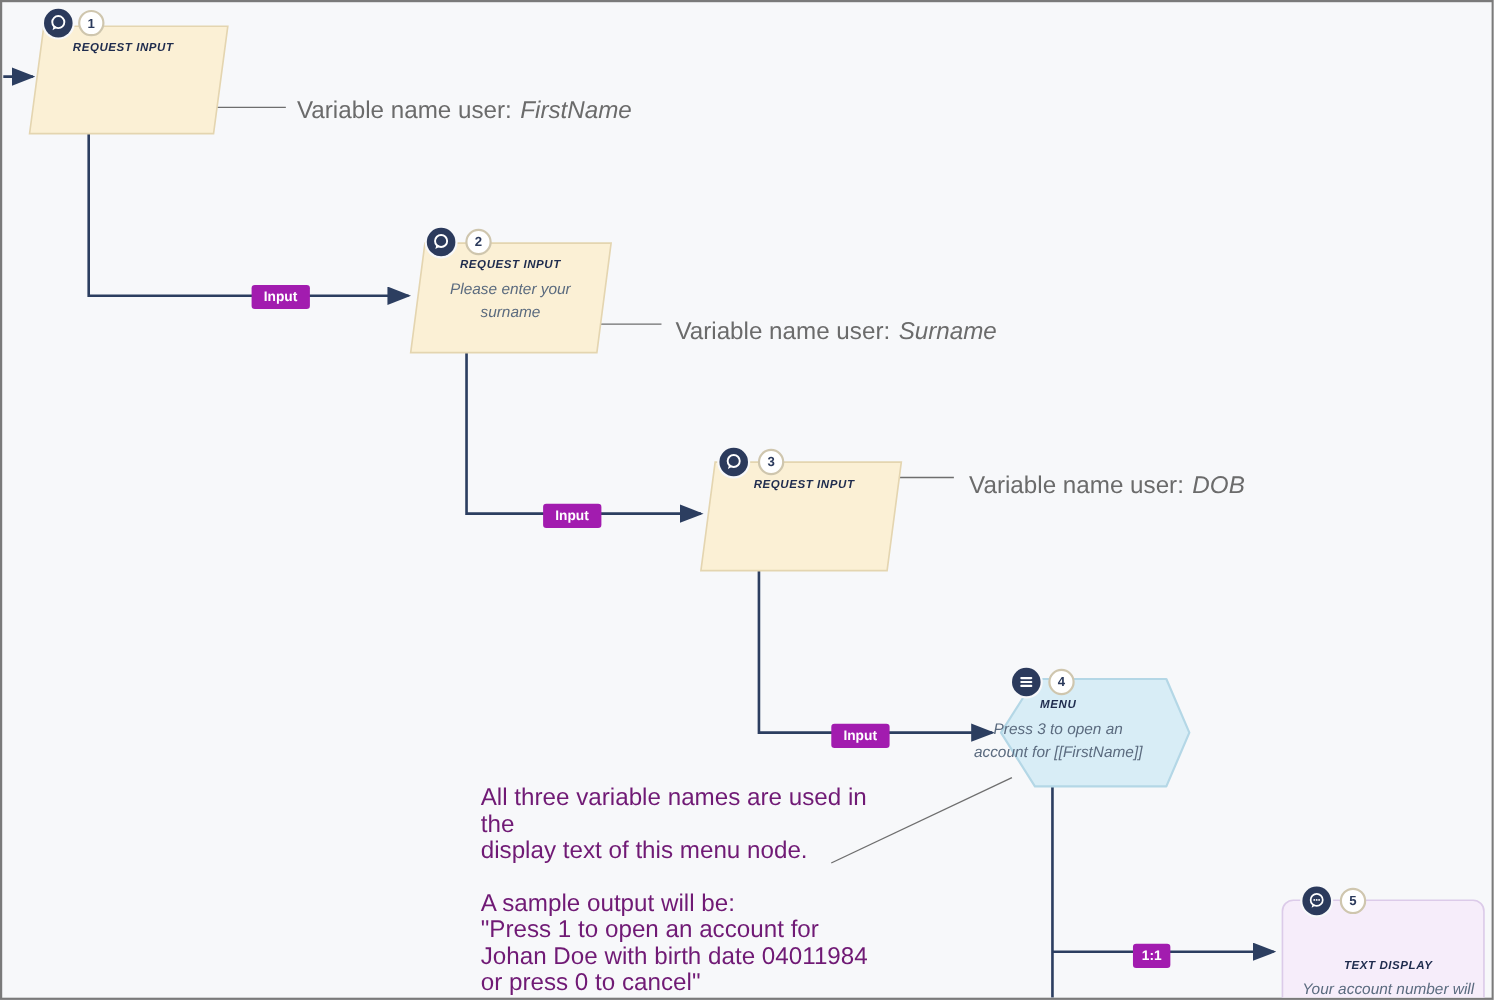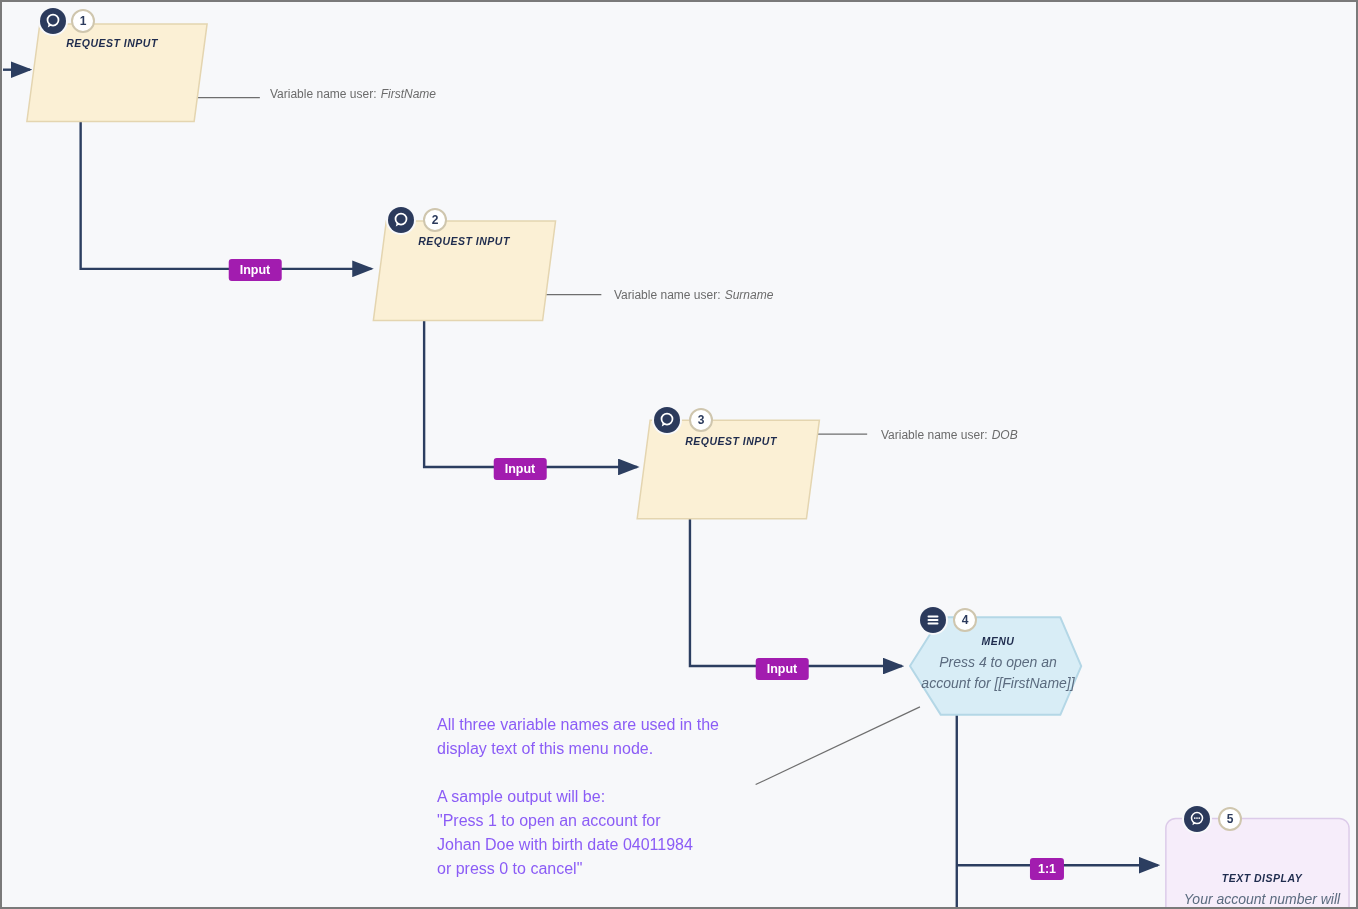--- a/index.html
+++ b/index.html
@@ -43,25 +43,25 @@
   .edge-badge{
     position:absolute;background:#a21caf;color:#ffffff;
     font-size:12.5px;font-weight:bold;
     padding:4px 11px;border-radius:3px;line-height:14px;
     cursor:pointer;
   }
   .edge-badge.small{padding:4px 8px;}
 
   
   .var-note{
-    position:absolute;font-size:12px;color:#6b6b6b;white-space:nowrap;
+    position:absolute;font-size:22px;color:#6b6b6b;white-space:nowrap;
   }
   .var-note .var-name{font-style:italic;margin-left:.35em;}
   .big-note{
-    position:absolute;font-size:16px;line-height:24px;color:#8b5cf6;
+    position:absolute;font-size:22px;line-height:24px;color:#701a75;
     white-space:pre-line;
   }
 </style>
 </head>
 <body>
 
 <div class="stage">
 
   <svg class="wires" viewBox="0 0 1358 909" xmlns="http://www.w3.org/2000/svg">
     <defs>
@@ -106,20 +106,22 @@
     <svg width="22" height="22" viewBox="0 0 24 24">
       <circle cx="12" cy="11" r="6" fill="none" stroke="#ffffff" stroke-width="1.9"></circle>
       <path d="M7.5,14.5 L6.3,19 L10.8,16.4 Z" fill="#ffffff"></path>
     </svg>
   </div>
   <div class="node-number" style="left:421px;top:206px;">
     <span>2</span>
   </div>
   <div class="node-overlay" style="left:376px;top:233px;width:172px;">
     <div class="node-type">REQUEST INPUT</div>
+    <div class="node-text">Please enter your
+surname</div>
   </div>
 
   <div class="node-icon" style="left:652px;top:405px;">
     <svg width="22" height="22" viewBox="0 0 24 24">
       <circle cx="12" cy="11" r="6" fill="none" stroke="#ffffff" stroke-width="1.9"></circle>
       <path d="M7.5,14.5 L6.3,19 L10.8,16.4 Z" fill="#ffffff"></path>
     </svg>
   </div>
   <div class="node-number" style="left:687px;top:406px;">
     <span>3</span>
@@ -131,23 +133,23 @@
   <div class="node-icon" style="left:918px;top:605px;">
     <svg width="22" height="22" viewBox="0 0 24 24">
       <rect x="6" y="7" width="12" height="2.2" rx="1.1" fill="#ffffff"></rect>
       <rect x="6" y="10.9" width="12" height="2.2" rx="1.1" fill="#ffffff"></rect>
       <rect x="6" y="14.8" width="12" height="2.2" rx="1.1" fill="#ffffff"></rect>
     </svg>
   </div>
   <div class="node-number" style="left:951px;top:606px;">
     <span>4</span>
   </div>
-  <div class="node-overlay" style="left:904px;top:633px;width:184px;">
+  <div class="node-overlay" style="left:868px;top:633px;width:184px;">
     <div class="node-type">MENU</div>
-    <div class="node-text">Press 4 to open an
+    <div class="node-text">Press 3 to open an
 account for [[FirstName]]</div>
   </div>
 
   <div class="node-icon" style="left:1182px;top:804px;">
     <svg width="22" height="22" viewBox="0 0 24 24">
       <circle cx="12" cy="11" r="6" fill="none" stroke="#ffffff" stroke-width="1.7"></circle>
       <circle cx="9.6" cy="11" r="0.95" fill="#ffffff"></circle>
       <circle cx="12" cy="11" r="0.95" fill="#ffffff"></circle>
       <circle cx="14.4" cy="11" r="0.95" fill="#ffffff"></circle>
       <path d="M8,14.8 L7,18.8 L11,16.4 Z" fill="#ffffff"></path>

